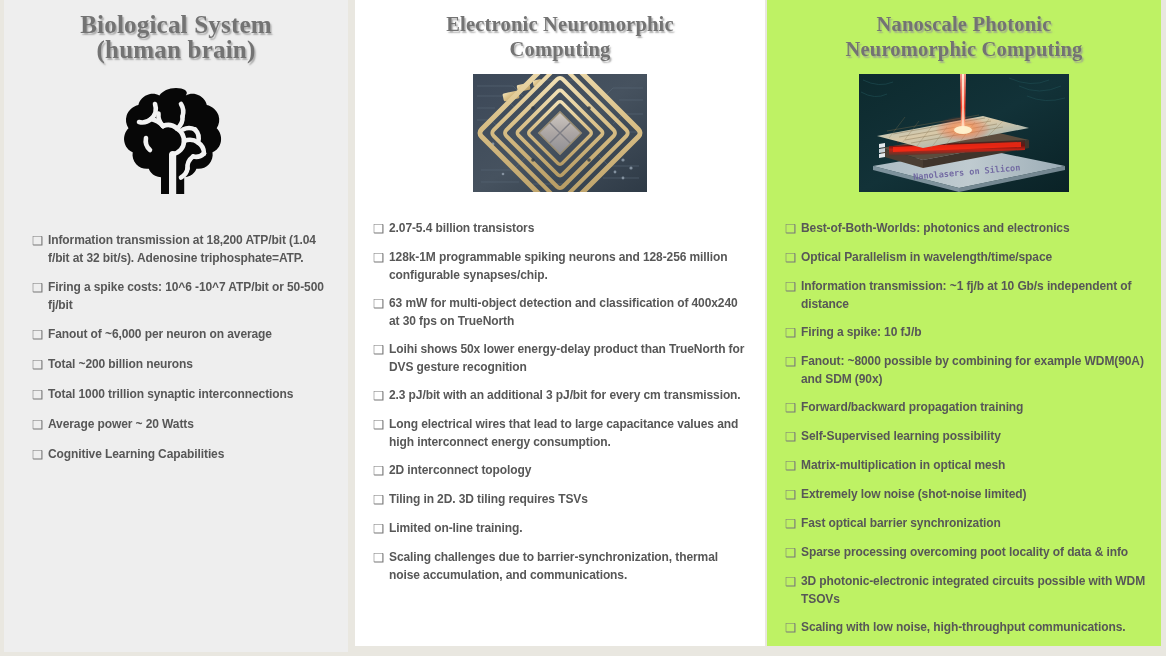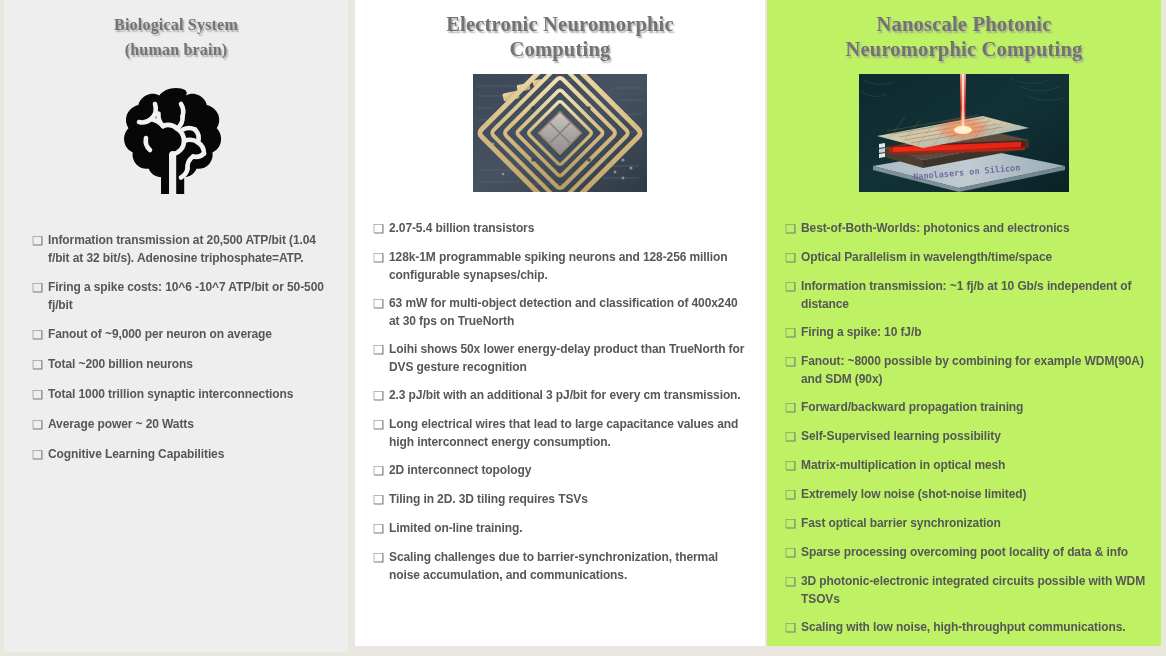--- a/index.html
+++ b/index.html
@@ -37,21 +37,21 @@
     font-family:"Liberation Serif", serif;
     font-weight:bold;
     font-size:20.5px;
     line-height:25px;
     color:#737373;
     text-align:center;
     text-shadow:1.5px 1.5px 1.5px rgba(150,150,150,0.75);
     padding-top:12px;
     letter-spacing:0.2px;
   }
-  #panel-bio .panel-title{font-size:16px;}
+  #panel-bio .panel-title{font-size:25px;}
   .title-line{display:block;}
   .media{
     display:flex;
     align-items:center;
     justify-content:center;
     height:130px;
     margin-top:8px;
   }
   #panel-bio .media{margin-top:14px;height:128px;}
   #panel-elec .media{margin-top:6px;height:130px;}
@@ -132,29 +132,29 @@
           <path d="M81 51.5c-4-2-8-2-12 0"></path>
           <path d="M68.5 38.5c1.5-4.5 1-8.5-1.5-12.5"></path>
           <path d="M49 48c-3.5-3.5-5-8-4.5-12.5"></path>
         </g>
       </svg>
     </div>
 
     <ul class="bullets">
       <li class="bullet">
         <span class="glyph">❑</span>
-        <span class="btext">Information transmission at 20,500 ATP/bit (1.04 f/bit at 32 bit/s). Adenosine triphosphate=ATP.</span>
+        <span class="btext">Information transmission at 18,200 ATP/bit (1.04 f/bit at 32 bit/s). Adenosine triphosphate=ATP.</span>
       </li>
       <li class="bullet">
         <span class="glyph">❑</span>
         <span class="btext">Firing a spike costs: 10^6 -10^7 ATP/bit or 50-500 fj/bit</span>
       </li>
       <li class="bullet">
         <span class="glyph">❑</span>
-        <span class="btext">Fanout of ~9,000 per neuron on average</span>
+        <span class="btext">Fanout of ~6,000 per neuron on average</span>
       </li>
       <li class="bullet">
         <span class="glyph">❑</span>
         <span class="btext">Total ~200 billion neurons</span>
       </li>
       <li class="bullet">
         <span class="glyph">❑</span>
         <span class="btext">Total 1000 trillion synaptic interconnections</span>
       </li>
       <li class="bullet">

